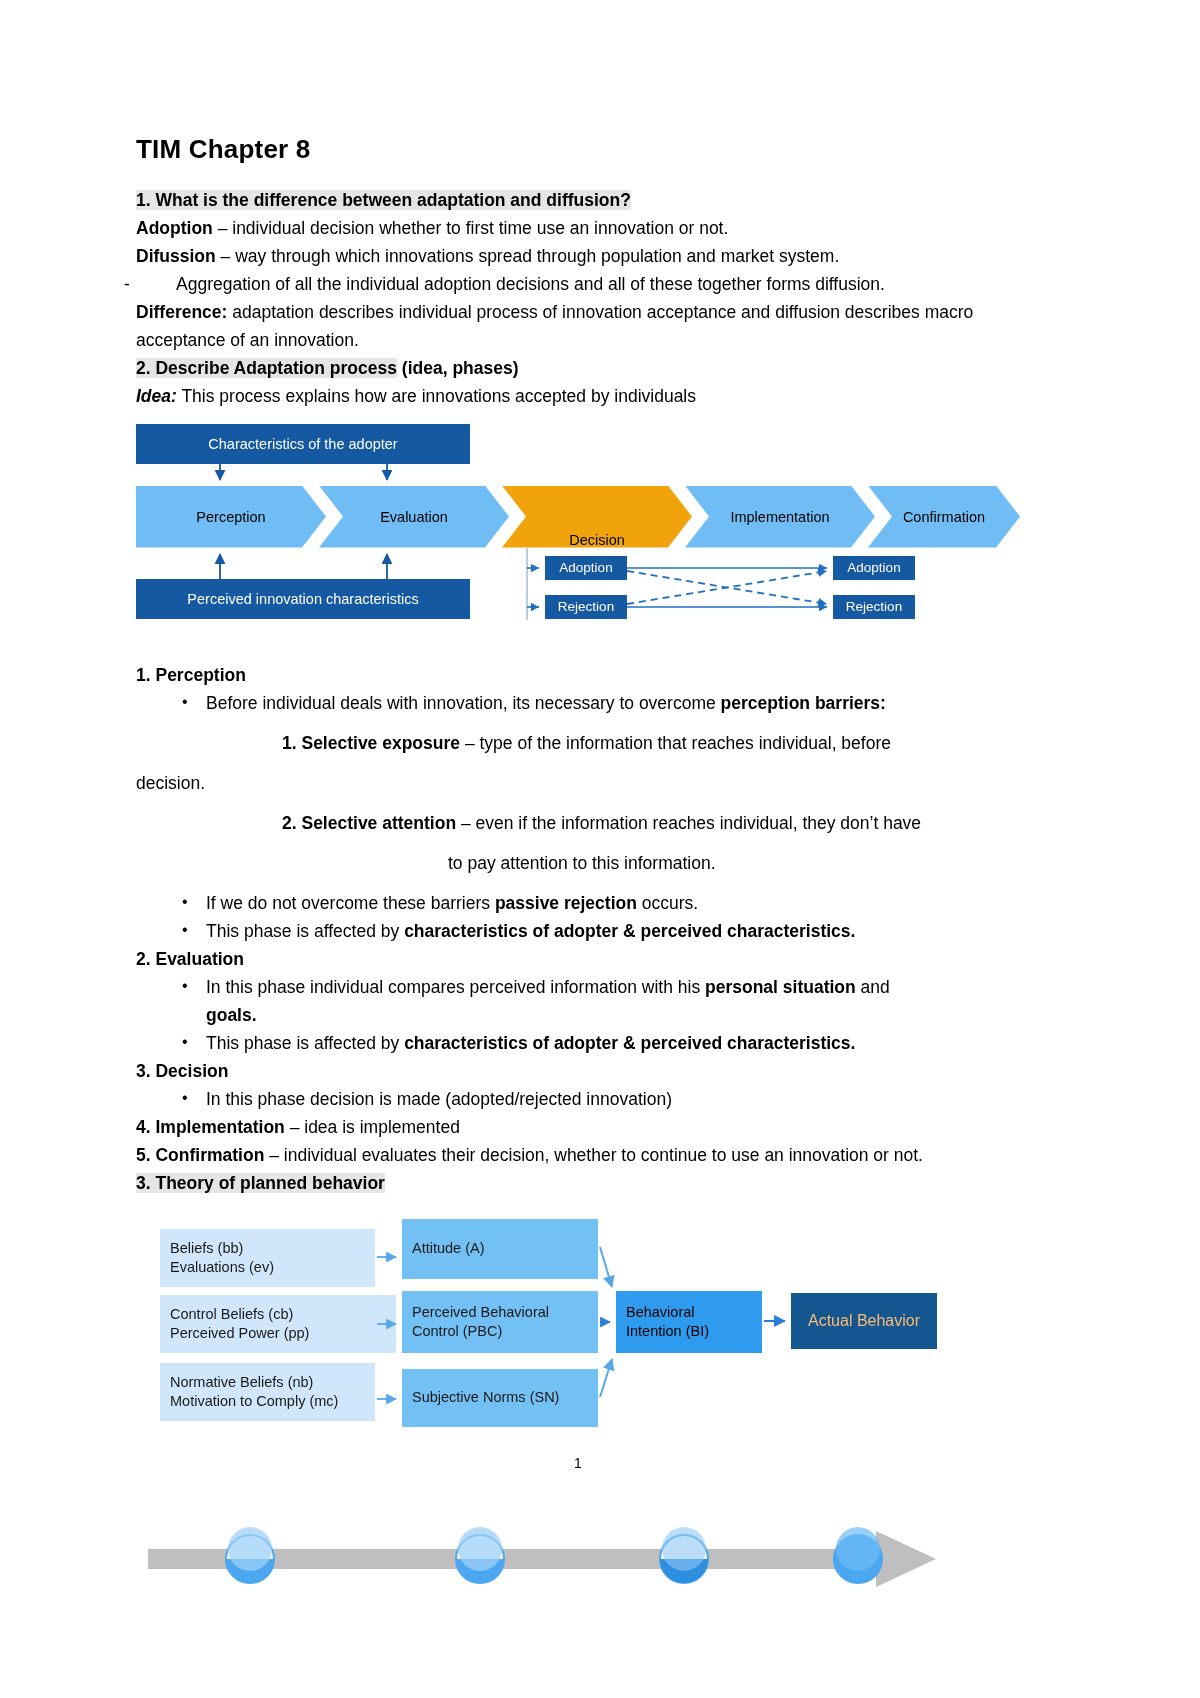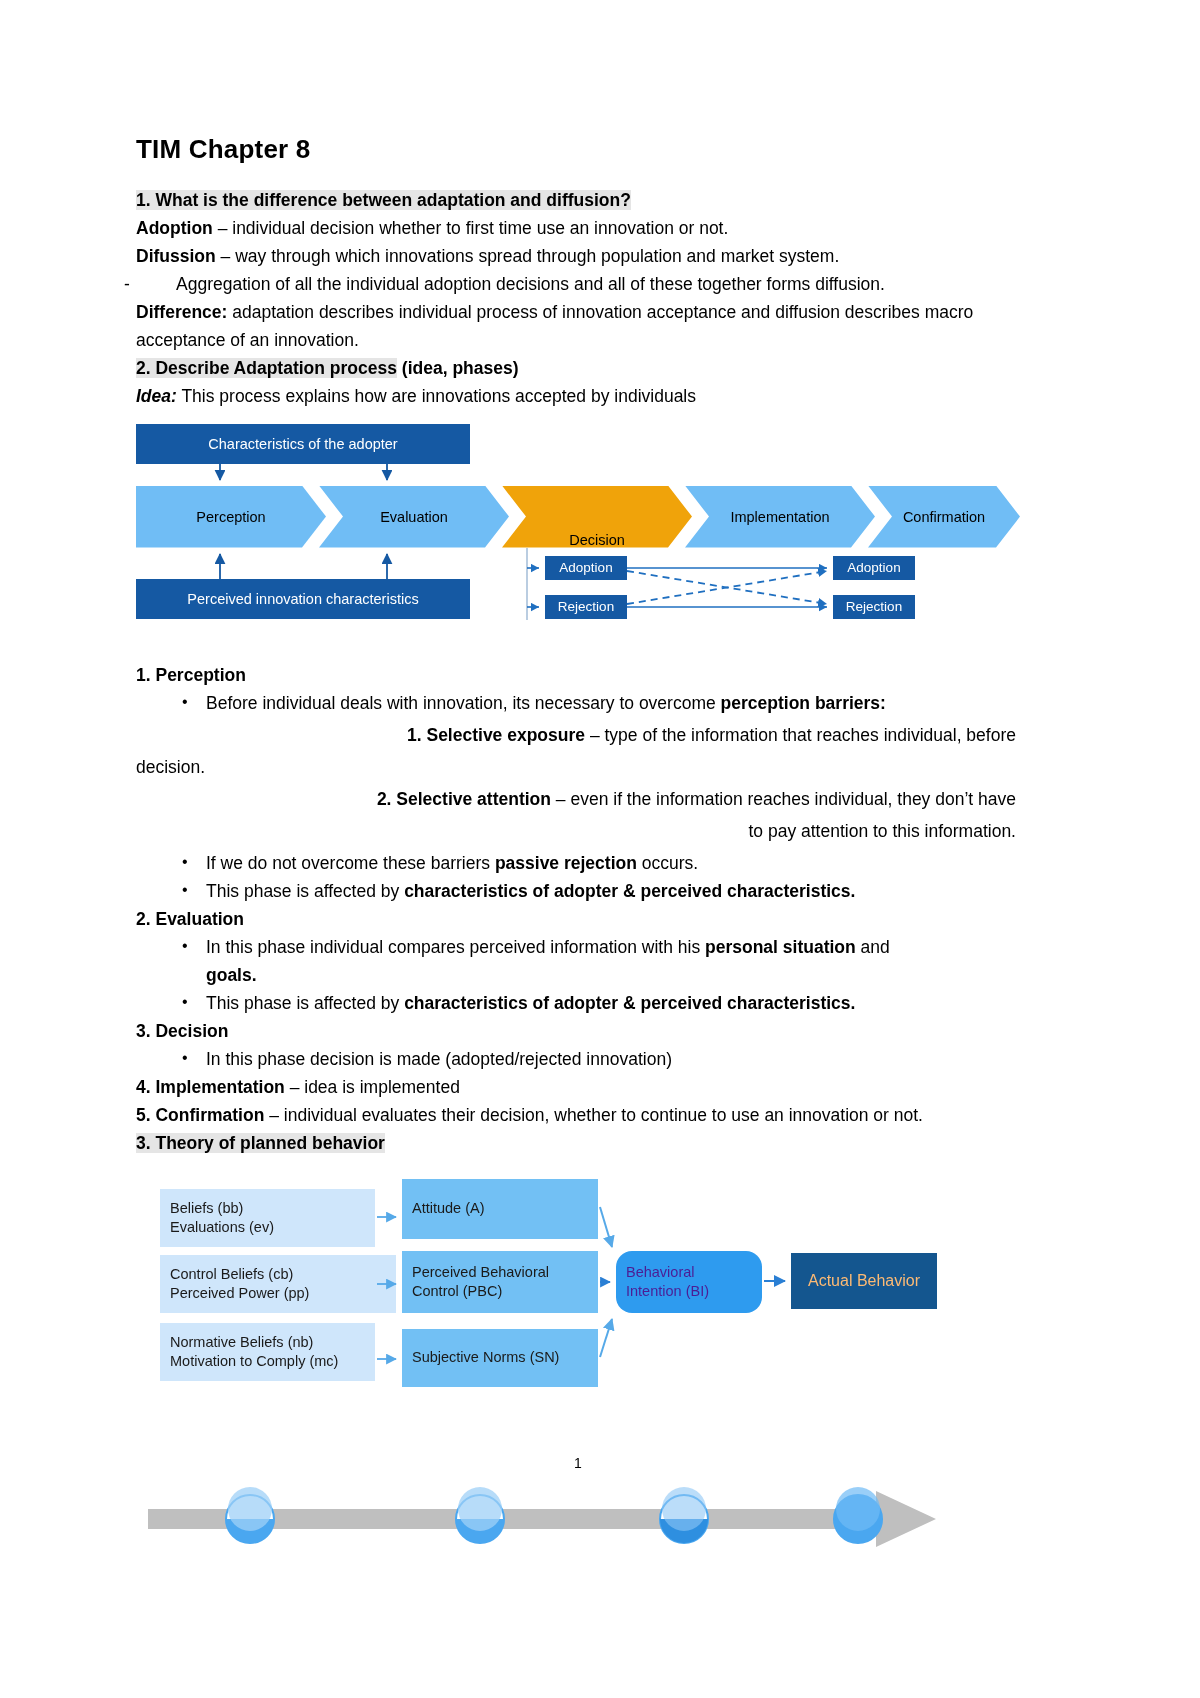--- a/index.html
+++ b/index.html
@@ -37,22 +37,22 @@
 
   ul.bullets{margin:0;padding:0;list-style:none;}
   ul.bullets>li{
     font-size:17.5px;line-height:28px;
     padding-left:70px;position:relative;
   }
   ul.bullets>li:before{
     content:"\2022";position:absolute;left:46px;top:-1px;font-size:16px;
   }
   .sub-num{
-    font-size:17.5px;line-height:28px;margin:4px;
-    padding-left:134px;text-indent:0;text-align:right;
+    font-size:17.5px;line-height:28px;margin:12px;
+    padding-left:134px;text-indent:0;
   }
   .sub-num.indent-deep{padding-left:300px;}
   .num-head{font-size:17.5px;line-height:28px;margin:0;font-weight:bold;}
 
   
   .diagram1{position:relative;width:884px;height:215px;margin-top:14px;}
   .box-dark{
     position:absolute;background:#1559a3;color:#ffffff;
     font-size:14.5px;display:flex;align-items:center;justify-content:center;
     text-align:center;
@@ -76,21 +76,21 @@
   .dg1-svg{position:absolute;left:0;top:0;width:884px;height:215px;}
 
   
   .diagram2{position:relative;width:884px;height:300px;margin-top:14px;}
   .tpb-box{
     position:absolute;font-size:14.5px;line-height:19px;
     display:flex;align-items:center;padding-left:10px;box-sizing:border-box;
   }
   .tpb-pale{background:#cfe6fb;color:#1a1a1a;}
   .tpb-mid{background:#72c0f4;color:#1a1a1a;}
-  .tpb-blue{background:#2e9bef;color:#4c1d95;border-radius:16px;}
+  .tpb-blue{background:#2e9bef;color:#000000;}
   .tpb-dark{background:#14568f;color:#fdba74;font-size:16px;}
   .dg2-svg{position:absolute;left:0;top:0;width:884px;height:300px;}
 
   
   .decobar{position:relative;width:884px;height:90px;margin-top:6px;}
   .deco-svg{position:absolute;left:0;top:0;width:884px;height:90px;}
 
   .page-number{
     position:absolute;left:0;top:1455px;width:884px;
     text-align:center;font-size:14px;color:#000;

